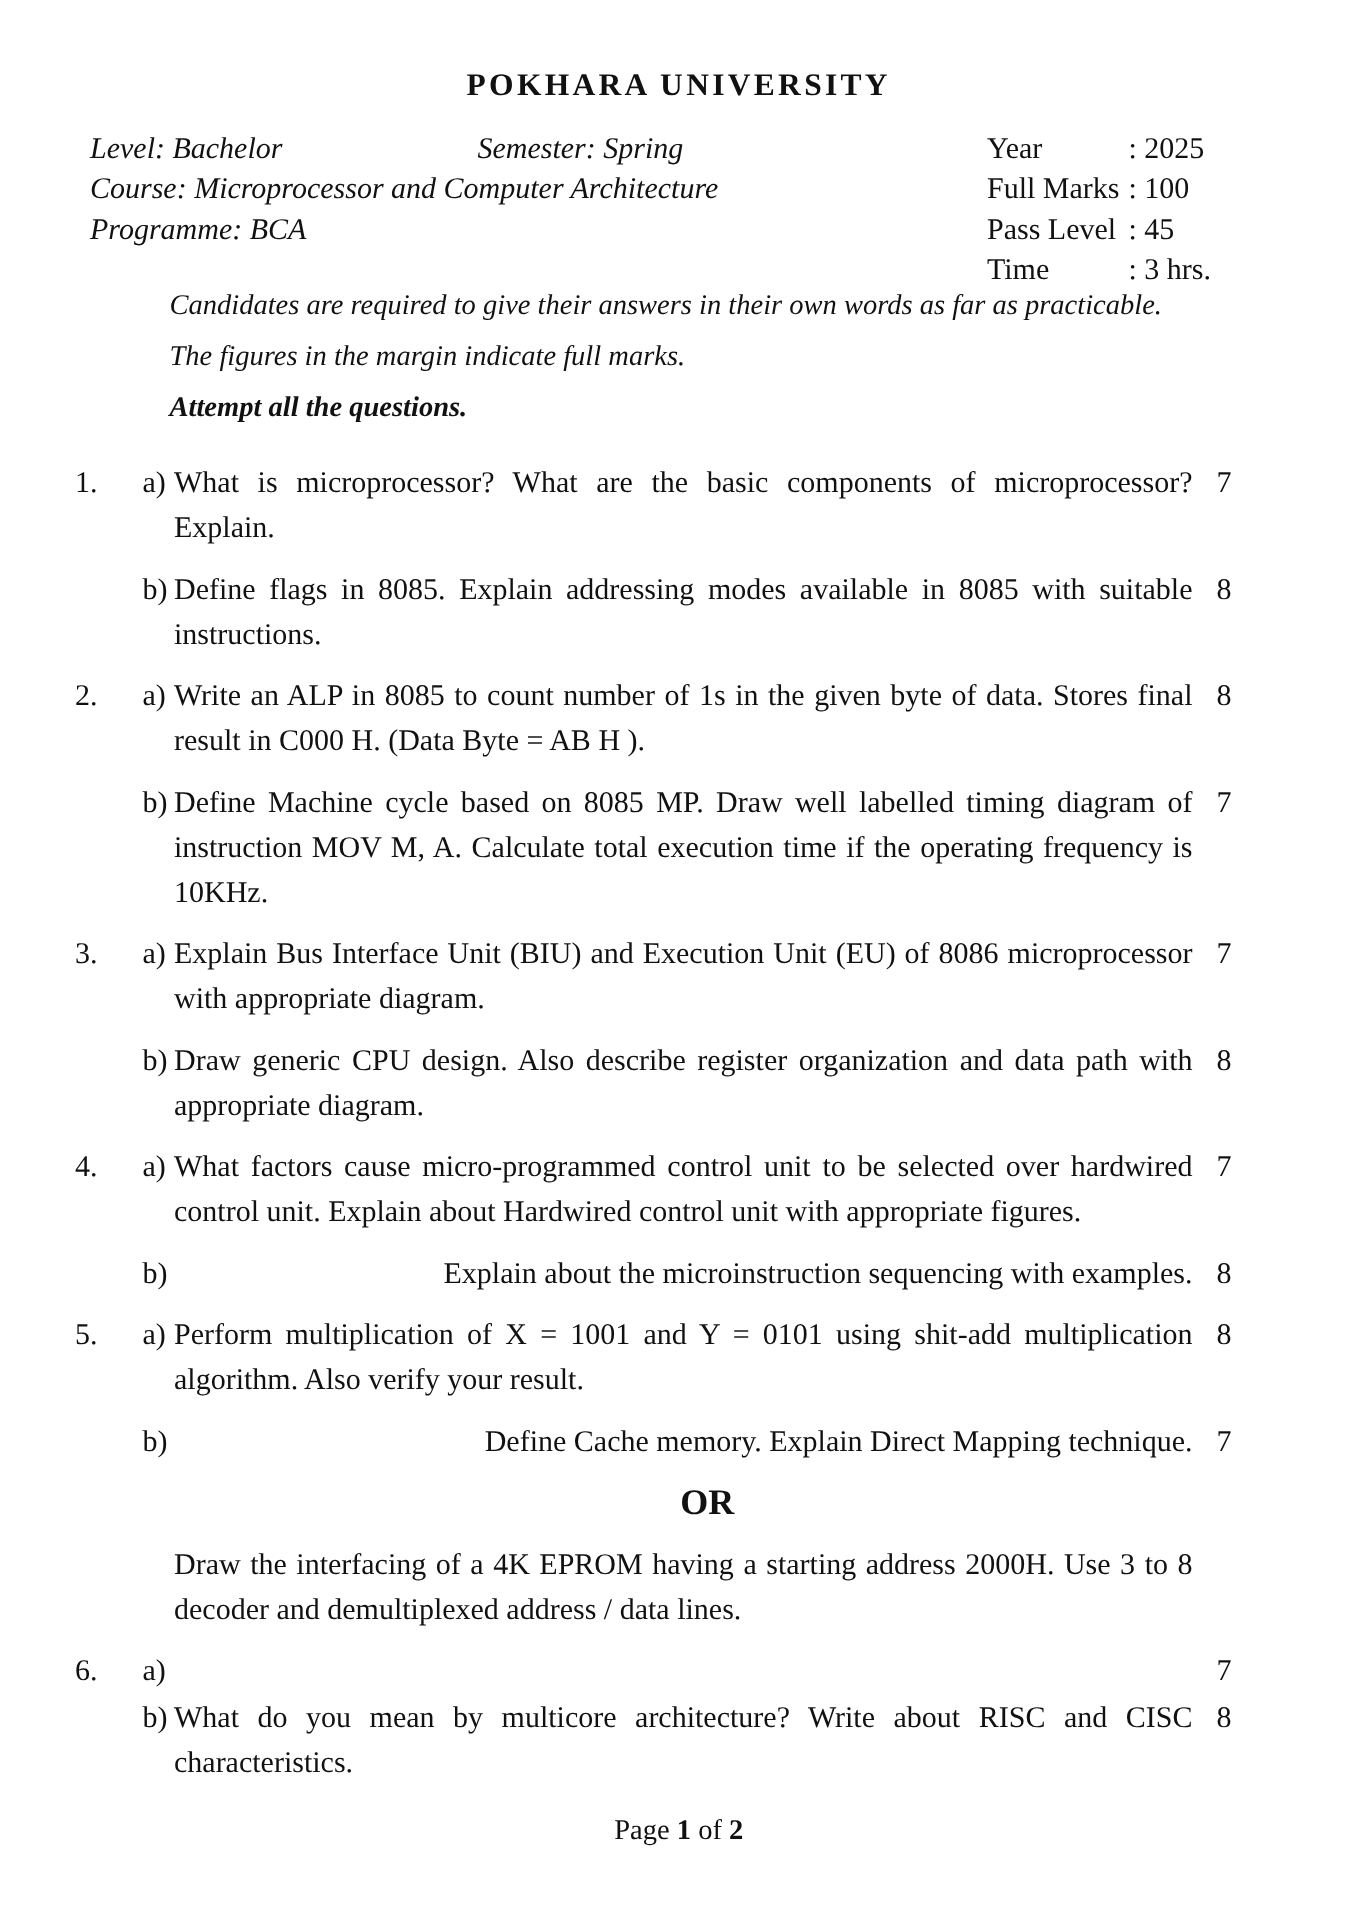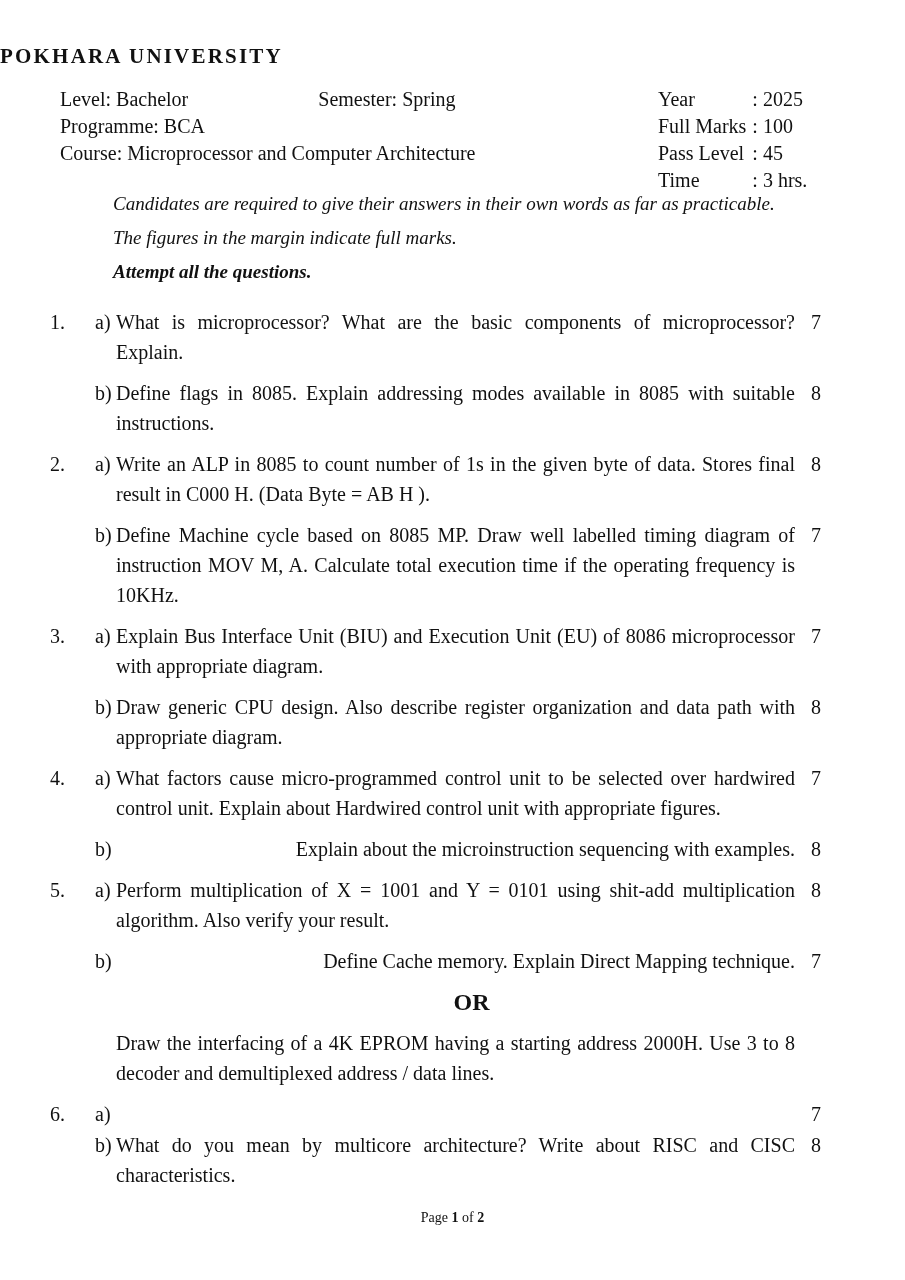--- a/index.html
+++ b/index.html
@@ -18,21 +18,21 @@
 
   .page {
     position: relative;
     width: 905px;
     height: 1280px;
     box-sizing: border-box;
   }
 
   
   .uni-title {
-    text-align: left;
+    text-align: center;
     font-size: 21px;
     font-weight: bold;
     letter-spacing: 2.2px;
     margin: 0;
     padding-top: 45px;
     line-height: 1.1;
   }
 
   
   .meta {
@@ -42,20 +42,21 @@
     position: relative;
     font-size: 20px;
     line-height: 27px;
   }
   .meta-left {
     width: 600px;
     display: block;
   }
   .meta-row-left {
     white-space: nowrap;
+    font-style: italic;
   }
   .meta-semester {
     display: inline-block;
     margin-left: 130px;
   }
   .meta-right {
     position: absolute;
     top: 0;
     left: 658px;
     font-size: 20px;
@@ -149,41 +150,41 @@
     line-height: 30px;
   }
 
   
   .footer {
     position: absolute;
     left: 0;
     right: 0;
     top: 1210px;
     text-align: center;
-    font-size: 14px;
+    font-size: 19px;
   }
   .footer b { font-weight: bold; }
 </style>
 </head>
 <body>
 
 <div class="page">
 
   <h1 class="uni-title">POKHARA UNIVERSITY</h1>
 
   <div class="meta">
     <div class="meta-left">
       <div class="meta-row-left">
         <span>Level: Bachelor</span><span class="meta-semester">Semester: Spring</span>
       </div>
       <div class="meta-row-left">
-        <span>Programme: BCA</span>
+        <span>Course: Microprocessor and Computer Architecture</span>
       </div>
       <div class="meta-row-left">
-        <span>Course: Microprocessor and Computer Architecture</span>
+        <span>Programme: BCA</span>
       </div>
     </div>
 
     <div class="meta-right">
       <table>
         <tbody>
             <tr>
           <td class="lbl">Year</td>
           <td class="colon">:</td>
           <td>2025</td>

